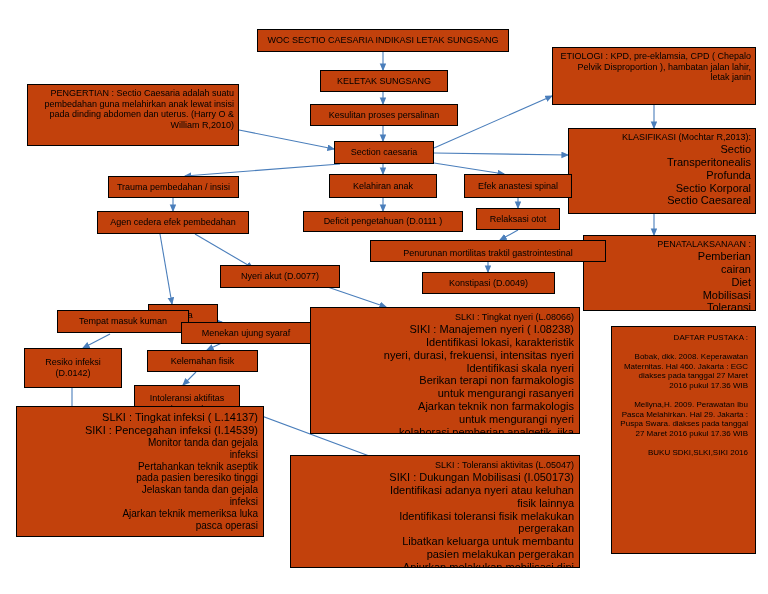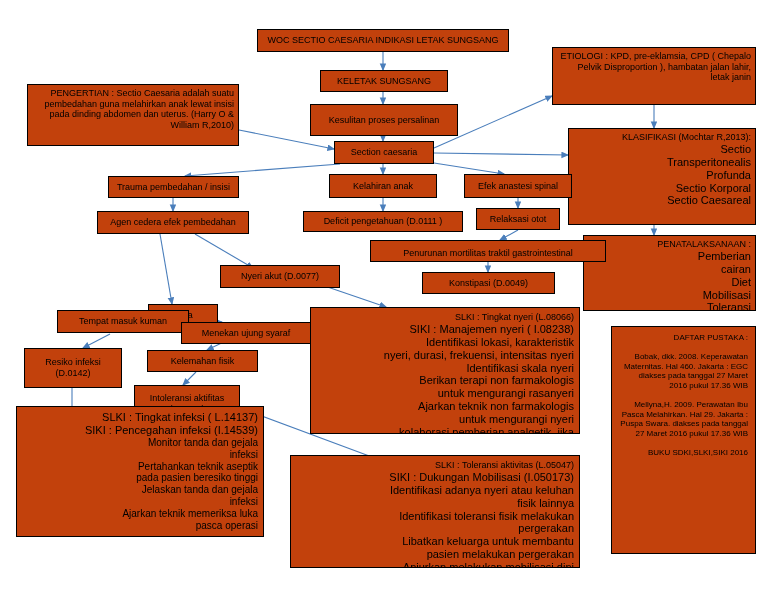--- a/index.html
+++ b/index.html
@@ -105,33 +105,33 @@
   </div>
 
   <div class="node l t9 pad3" style="left:27px;top:84px;width:212px;height:62px;">
     <span>PENGERTIAN : Sectio Caesaria adalah suatu pembedahan guna melahirkan anak lewat insisi pada dinding abdomen dan uterus. (Harry O &amp; William R,2010)</span>
   </div>
 
   <div class="node c t9 pad2" style="left:320px;top:70px;width:128px;height:22px;">
     <span>KELETAK SUNGSANG</span>
   </div>
 
-  <div class="node c t9 pad2" style="left:310px;top:104px;width:148px;height:32px;">
+  <div class="node c t9 pad2" style="left:310px;top:104px;width:148px;height:22px;">
     <span>Kesulitan proses persalinan</span>
   </div>
 
   <div class="node c t9 pad2" style="left:334px;top:141px;width:100px;height:23px;">
     <span>Section caesaria</span>
   </div>
 
   <div class="node l t9 pad3" style="left:552px;top:47px;width:204px;height:58px;">
     <span>ETIOLOGI : KPD, pre-eklamsia, CPD ( Chepalo Pelvik Disproportion ), hambatan jalan lahir, letak janin</span>
   </div>
 
-  <div class="node l t9" style="left:568px;top:128px;width:188px;height:97px;padding:3px 4px;">
+  <div class="node l t9" style="left:568px;top:128px;width:188px;height:86px;padding:3px 4px;">
     <div>KLASIFIKASI (Mochtar R,2013):</div>
     <div class="t11 ind1">Sectio</div>
     <div class="t11 ind1">Transperitonealis</div>
     <div class="t11 ind1">Profunda</div>
     <div class="t11 ind1">Sectio Korporal</div>
     <div class="t11 ind1">Sectio Caesareal</div>
   </div>
 
   <div class="node l t9" style="left:583px;top:235px;width:173px;height:76px;padding:3px 4px;">
     <div>PENATALAKSANAAN :</div>

